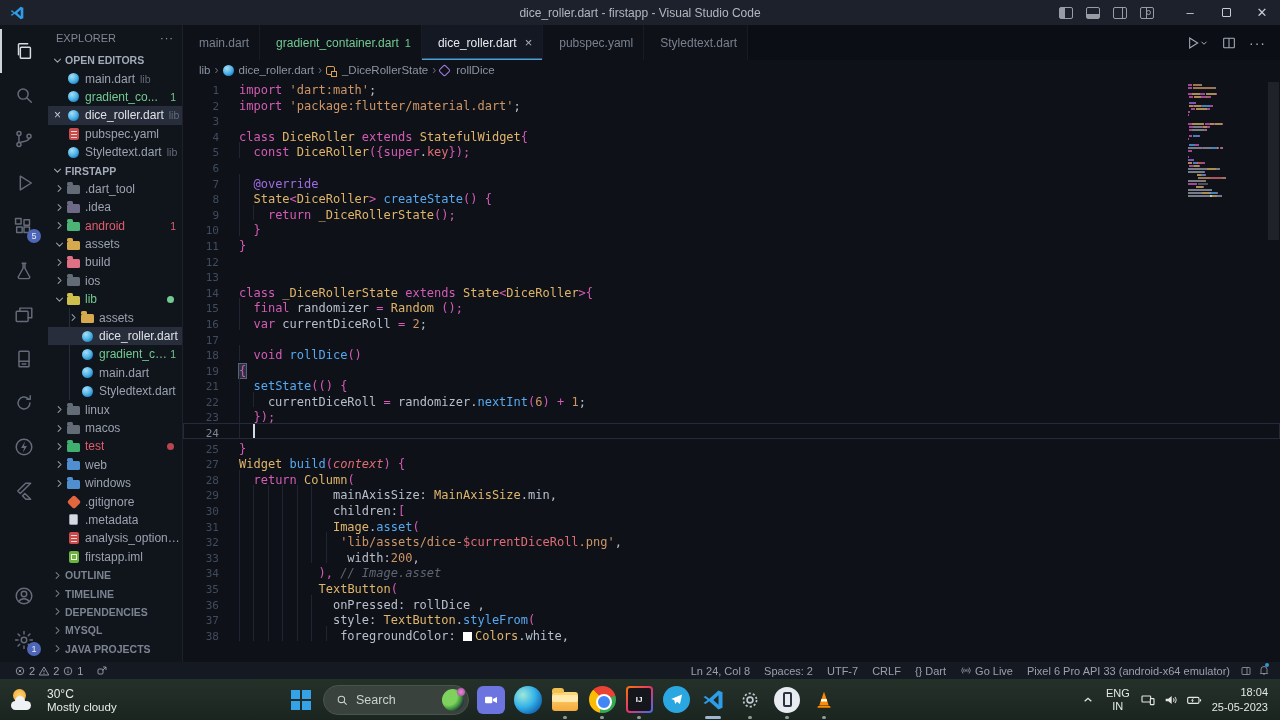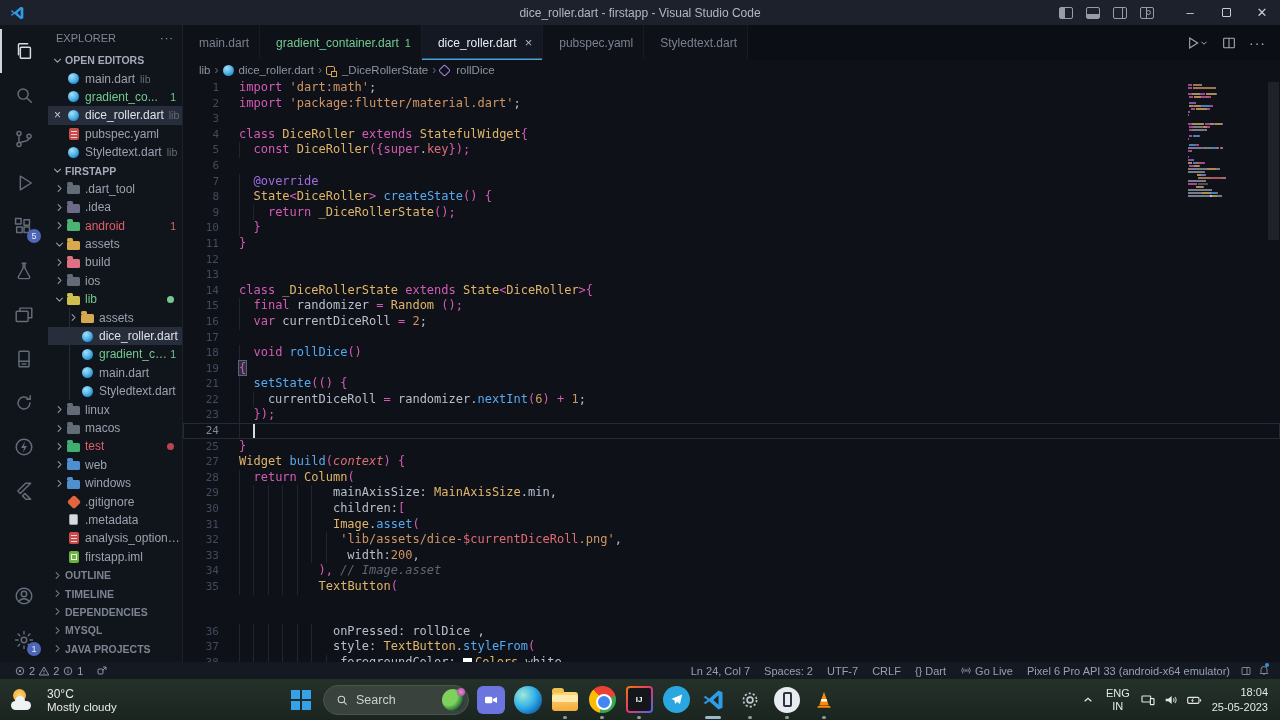--- a/index.html
+++ b/index.html
@@ -95,21 +95,21 @@
     font-size:11.5px; color:#8d95a2; background:#0e1218; white-space:nowrap; }
   .breadcrumb .sep { color:#5d6572; font-size:12px; }
   .bc-ic { display:inline-flex; width:12px; }
   .bc-class { width:9px; height:9px; border:1.5px solid #d8a050; border-radius:2px; position:relative; }
   .bc-class::after { content:""; position:absolute; right:-3px; bottom:-3px; width:4px; height:4px;
     background:#0e1218; border:1.5px solid #d8a050; }
   .bc-method { width:9px; height:9px; border:1.5px solid #a87de0; transform:rotate(45deg); border-radius:2px; }
 
   .code-area { position:relative; flex:1; overflow:hidden; background:#0e1218;
     font-family:"DejaVu Sans Mono", monospace; font-size:12px; }
-  .code-line { height:15.6px; line-height:14px; white-space:pre; position:relative; color:#b8bfcc; }
+  .code-line { height:15.6px; line-height:21px; white-space:pre; position:relative; color:#b8bfcc; }
   .code-line .gut { display:inline-block; width:56px; padding-right:20px; text-align:right;
     color:#414b5d; font-size:11px; }
   .code-line.cur .gut { color:#7e8798; }
   .code-line.cur { box-shadow:inset 0 0 0 1px #232a3a; }
   .tk-k { color:#d45bb5; } .tk-p { color:#d45bb5; } .tk-t { color:#e0b56a; }
   .tk-b { color:#57a8f0; } .tk-s { color:#cf9565; } .tk-n { color:#cf9565; }
   .tk-r { color:#e06c75; } .tk-a { color:#a06ce0; } .tk-f { color:#b8bfcc; }
   .tk-c { color:#5f6672; font-style:italic; } .tk-i { color:#e06c75; font-style:italic; }
   .tk-h { color:#d45bb5; background:#2a3140; outline:1px solid #5a6377; }
   .tk-w { display:inline-block; width:9px; height:9px; background:#fff; margin-right:3px; vertical-align:middle; }
@@ -677,21 +677,21 @@
             <div class="code-line"><span class="gut">25</span><span class="tk-p">}</span></div>
             <div class="code-line"><span class="gut">27</span><span class="tk-t">Widget</span><span class="tk-f"> </span><span class="tk-b">build</span><span class="tk-p">(</span><span class="tk-i">context</span><span class="tk-p">) {</span></div>
             <div class="code-line" style="background-image: repeating-linear-gradient(to right, rgb(31, 37, 49) 0px, rgb(31, 37, 49) 1px, transparent 1px, transparent 14.45px); background-size: 14.45px 100%; background-position: 56px 0px; background-repeat: no-repeat;"><span class="gut">28</span><span class="tk-f">  </span><span class="tk-k">return</span><span class="tk-f"> </span><span class="tk-t">Column</span><span class="tk-p">(</span></div>
             <div class="code-line" style="background-image: repeating-linear-gradient(to right, rgb(31, 37, 49) 0px, rgb(31, 37, 49) 1px, transparent 1px, transparent 14.45px); background-size: 86.7px 100%; background-position: 56px 0px; background-repeat: no-repeat;"><span class="gut">29</span><span class="tk-f">             mainAxisSize: </span><span class="tk-t">MainAxisSize</span><span class="tk-f">.min,</span></div>
             <div class="code-line" style="background-image: repeating-linear-gradient(to right, rgb(31, 37, 49) 0px, rgb(31, 37, 49) 1px, transparent 1px, transparent 14.45px); background-size: 86.7px 100%; background-position: 56px 0px; background-repeat: no-repeat;"><span class="gut">30</span><span class="tk-f">             children:</span><span class="tk-p">[</span></div>
             <div class="code-line" style="background-image: repeating-linear-gradient(to right, rgb(31, 37, 49) 0px, rgb(31, 37, 49) 1px, transparent 1px, transparent 14.45px); background-size: 86.7px 100%; background-position: 56px 0px; background-repeat: no-repeat;"><span class="gut">31</span><span class="tk-f">             </span><span class="tk-t">Image</span><span class="tk-f">.</span><span class="tk-b">asset</span><span class="tk-p">(</span></div>
             <div class="code-line" style="background-image: repeating-linear-gradient(to right, rgb(31, 37, 49) 0px, rgb(31, 37, 49) 1px, transparent 1px, transparent 14.45px); background-size: 101.15px 100%; background-position: 56px 0px; background-repeat: no-repeat;"><span class="gut">32</span><span class="tk-f">              </span><span class="tk-s">'lib/assets/dice-</span><span class="tk-r">$currentDiceRoll</span><span class="tk-s">.png'</span><span class="tk-f">,</span></div>
             <div class="code-line" style="background-image: repeating-linear-gradient(to right, rgb(31, 37, 49) 0px, rgb(31, 37, 49) 1px, transparent 1px, transparent 14.45px); background-size: 101.15px 100%; background-position: 56px 0px; background-repeat: no-repeat;"><span class="gut">33</span><span class="tk-f">               width:</span><span class="tk-n">200</span><span class="tk-f">,</span></div>
             <div class="code-line" style="background-image: repeating-linear-gradient(to right, rgb(31, 37, 49) 0px, rgb(31, 37, 49) 1px, transparent 1px, transparent 14.45px); background-size: 72.25px 100%; background-position: 56px 0px; background-repeat: no-repeat;"><span class="gut">34</span><span class="tk-p">           ),</span><span class="tk-f"> </span><span class="tk-c">// Image.asset</span></div>
             <div class="code-line" style="background-image: repeating-linear-gradient(to right, rgb(31, 37, 49) 0px, rgb(31, 37, 49) 1px, transparent 1px, transparent 14.45px); background-size: 72.25px 100%; background-position: 56px 0px; background-repeat: no-repeat;"><span class="gut">35</span><span class="tk-f">           </span><span class="tk-t">TextButton</span><span class="tk-p">(</span></div>
-            <div class="code-line" style="background-image: repeating-linear-gradient(to right, rgb(31, 37, 49) 0px, rgb(31, 37, 49) 1px, transparent 1px, transparent 14.45px); background-size: 86.7px 100%; background-position: 56px 0px; background-repeat: no-repeat; margin-top: 29px;"><span class="gut">36</span><span class="tk-f">             onPressed: rollDice ,</span></div>
+            <div class="code-line" style="background-image: repeating-linear-gradient(to right, rgb(31, 37, 49) 0px, rgb(31, 37, 49) 1px, transparent 1px, transparent 14.45px); background-size: 86.7px 100%; background-position: 56px 0px; background-repeat: no-repeat;"><span class="gut">36</span><span class="tk-f">             onPressed: rollDice ,</span></div>
             <div class="code-line" style="background-image: repeating-linear-gradient(to right, rgb(31, 37, 49) 0px, rgb(31, 37, 49) 1px, transparent 1px, transparent 14.45px); background-size: 86.7px 100%; background-position: 56px 0px; background-repeat: no-repeat;"><span class="gut">37</span><span class="tk-f">             style: </span><span class="tk-t">TextButton</span><span class="tk-f">.</span><span class="tk-b">styleFrom</span><span class="tk-p">(</span></div>
             <div class="code-line" style="background-image: repeating-linear-gradient(to right, rgb(31, 37, 49) 0px, rgb(31, 37, 49) 1px, transparent 1px, transparent 14.45px); background-size: 101.15px 100%; background-position: 56px 0px; background-repeat: no-repeat;"><span class="gut">38</span><span class="tk-f">              foregroundColor: </span><span class="tk-w"></span><span class="tk-t">Colors</span><span class="tk-f">.white,</span></div>
           </div>
         <div class="minimap" id="minimap">
             <div class="mm-line">
               <span style="width: 4.32px; background: rgb(212, 91, 181); opacity: 0.75;"></span>
               <span style="width: 0.72px; background: transparent; opacity: 0.75;"></span>
               <span style="width: 7.92px; background: rgb(207, 149, 101); opacity: 0.75;"></span>
               <span style="width: 0.72px; background: rgb(154, 161, 173); opacity: 0.75;"></span>
             </div>
@@ -923,21 +923,21 @@
         </svg>
       <span>1</span>
     </span>
     <span class="sb-item">
       <svg viewBox="0 0 24 24" fill="none" stroke="currentColor" stroke-width="1.8">
           <rect x="4" y="8" width="10" height="10" rx="2"></rect>
           <path d="M13 11l7-7M14 4h6v6"></path>
         </svg>
     </span>
     <div class="sb-right">
-      <span class="sb-item">Ln 24, Col 7</span>
+      <span class="sb-item">Ln 24, Col 8</span>
       <span class="sb-item">Spaces: 2</span>
       <span class="sb-item">UTF-7</span>
       <span class="sb-item">CRLF</span>
       <span class="sb-item">{} Dart</span>
       <span class="sb-item">
         <svg viewBox="0 0 24 24" fill="none" stroke="currentColor" stroke-width="1.6">
             <circle cx="12" cy="11" r="1.6"></circle>
             <path d="M8.6 14.4a5 5 0 0 1 0-6.8M15.4 7.6a5 5 0 0 1 0 6.8M6 17a9 9 0 0 1 0-12M18 5a9 9 0 0 1 0 12"></path>
           </svg>
         <span>Go Live</span>

